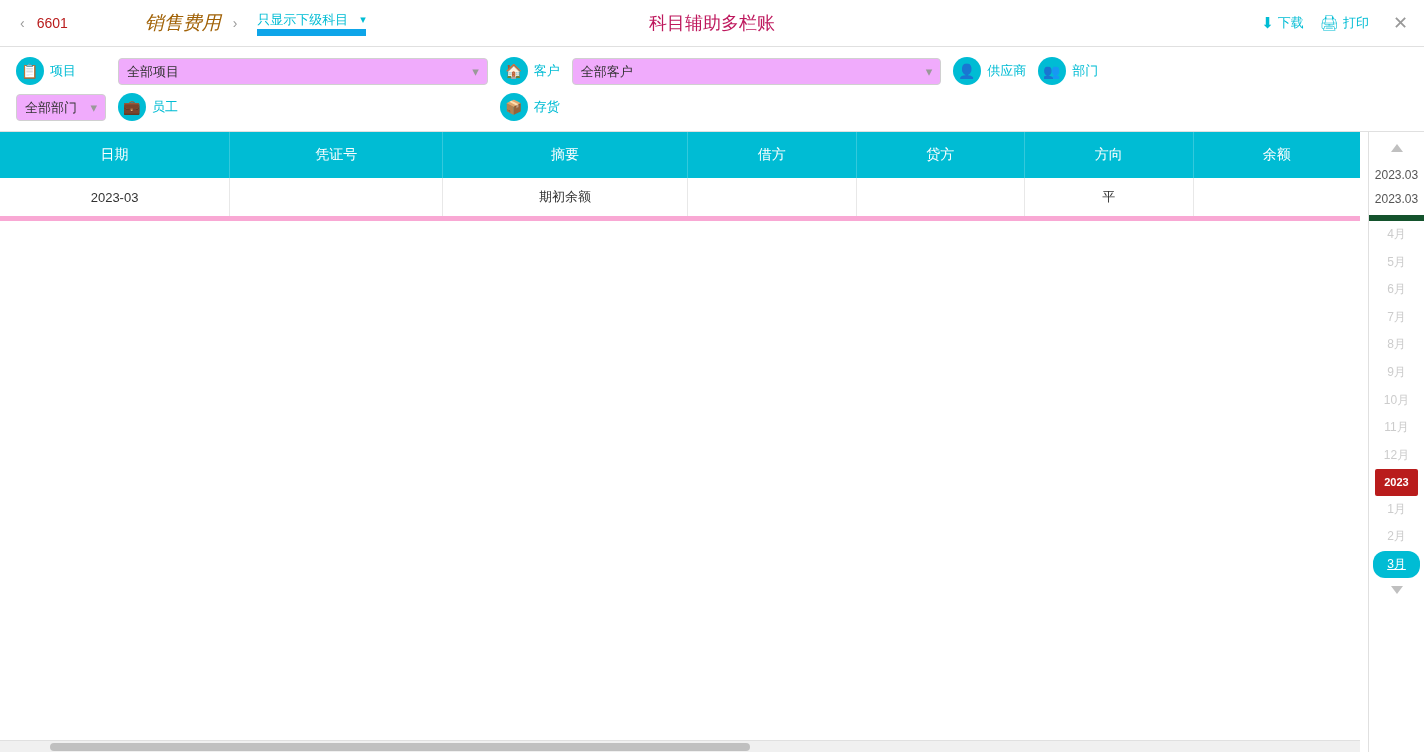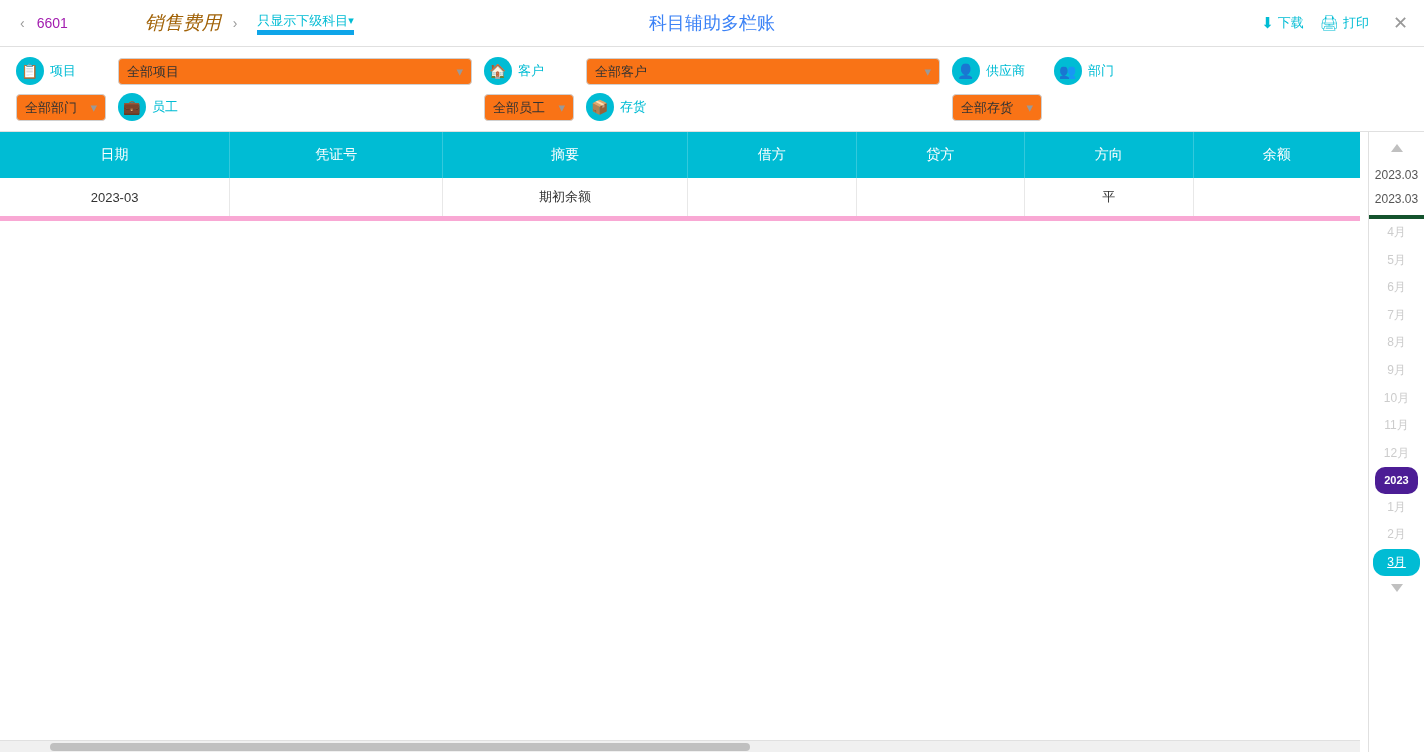--- a/index.html
+++ b/index.html
@@ -29,42 +29,42 @@
       position: relative;
     }
     .nav-arrow {
       cursor: pointer;
       color: #999;
       font-size: 14px;
       padding: 2px 4px;
       user-select: none;
     }
     .account-code {
-      color: #a21caf;
+      color: #b91c1c;
       font-size: 14px;
       border: none;
       outline: none;
       min-width: 100px;
     }
     .show-sub-link {
       color: #00bcd4;
-      border-bottom: 5px solid #0ea5e9;
-      cursor: pointer;
-      display: flex;
-      align-items: center;
-      gap: 0;
+      border-bottom: 7px solid #0ea5e9;
+      cursor: pointer;
+      display: flex;
+      align-items: center;
+      gap: 12px;
       margin-left: 8px;
     }
     .page-title {
       position: absolute;
       left: 50%;
       transform: translateX(-50%);
       font-size: 18px;
       font-weight: 500;
-      color: #3b82f6;
+      color: #be185d;
     }
     .top-actions {
       margin-left: auto;
       display: flex;
       gap: 16px;
       align-items: center;
     }
     .action-btn {
       display: flex;
       align-items: center;
@@ -106,21 +106,21 @@
       color: white;
       font-size: 14px;
       flex-shrink: 0;
     }
     .select-wrapper {
       position: relative;
       width: 100%;
       border: 1px solid #d0d0d0;
       border-radius: 4px;
       padding: 5px 28px 5px 8px;
-      background: #f97316;
+      background: #f0abfc;
       text-decoration: underline;
     }
     .select-wrapper::after {
       content: '▾';
       position: absolute;
       right: 8px;
       top: 50%;
       transform: translateY(-50%);
       color: #999;
       pointer-events: none;
@@ -213,23 +213,23 @@
     }
     .timeline-item.active {
       background: #00bcd4;
       color: white;
       border-radius: 12px;
       margin: 0 4px;
       width: calc(100% - 8px);
       text-decoration: underline;
     }
     .timeline-item.year-badge {
-      background: #4c1d95;
+      background: #b91c1c;
       color: white;
-      border-radius: 10px;
+      border-radius: 2px;
       margin: 0 6px;
       width: calc(100% - 12px);
       font-weight: bold;
       font-size: 11px;
     }
     .timeline-arrow {
       width: 100%;
       text-align: center;
       padding: 4px 0;
       cursor: pointer;
@@ -237,21 +237,21 @@
     .timeline-arrow svg {
       width: 16px;
       height: 16px;
       fill: #c0c0c0;
     }
     .top-timeline-rows {
       display: flex;
       flex-direction: column;
       width: 100%;
       align-items: flex-start;
-      border-bottom: 4px solid #14532d;
+      border-bottom: 6px solid #14532d;
       padding-bottom: 4px;
     }
     .tl-row {
       width: 100%;
       text-align: center;
       padding: 5px 2px;
       font-size: 12px;
       color: #555;
       cursor: pointer;
       display: flex;
@@ -327,34 +327,24 @@
     <div class="select-wrapper">
       <select>
         <option>全部部门</option>
       </select>
     </div>
 
     <div class="filter-label">
       <div class="filter-icon">💼</div>
       <span>员工</span>
     </div>
-    <div class="select-wrapper">
-      <select>
-        <option>全部员工</option>
-      </select>
-    </div>
 
     <div class="filter-label">
       <div class="filter-icon">📦</div>
       <span>存货</span>
-    </div>
-    <div class="select-wrapper">
-      <select>
-        <option>全部存货</option>
-      </select>
     </div>
   </div>
 
   <div class="content-area">
 
     <div class="table-area">
       <table>
         <thead>
           <tr>
             <th>日期</th>

